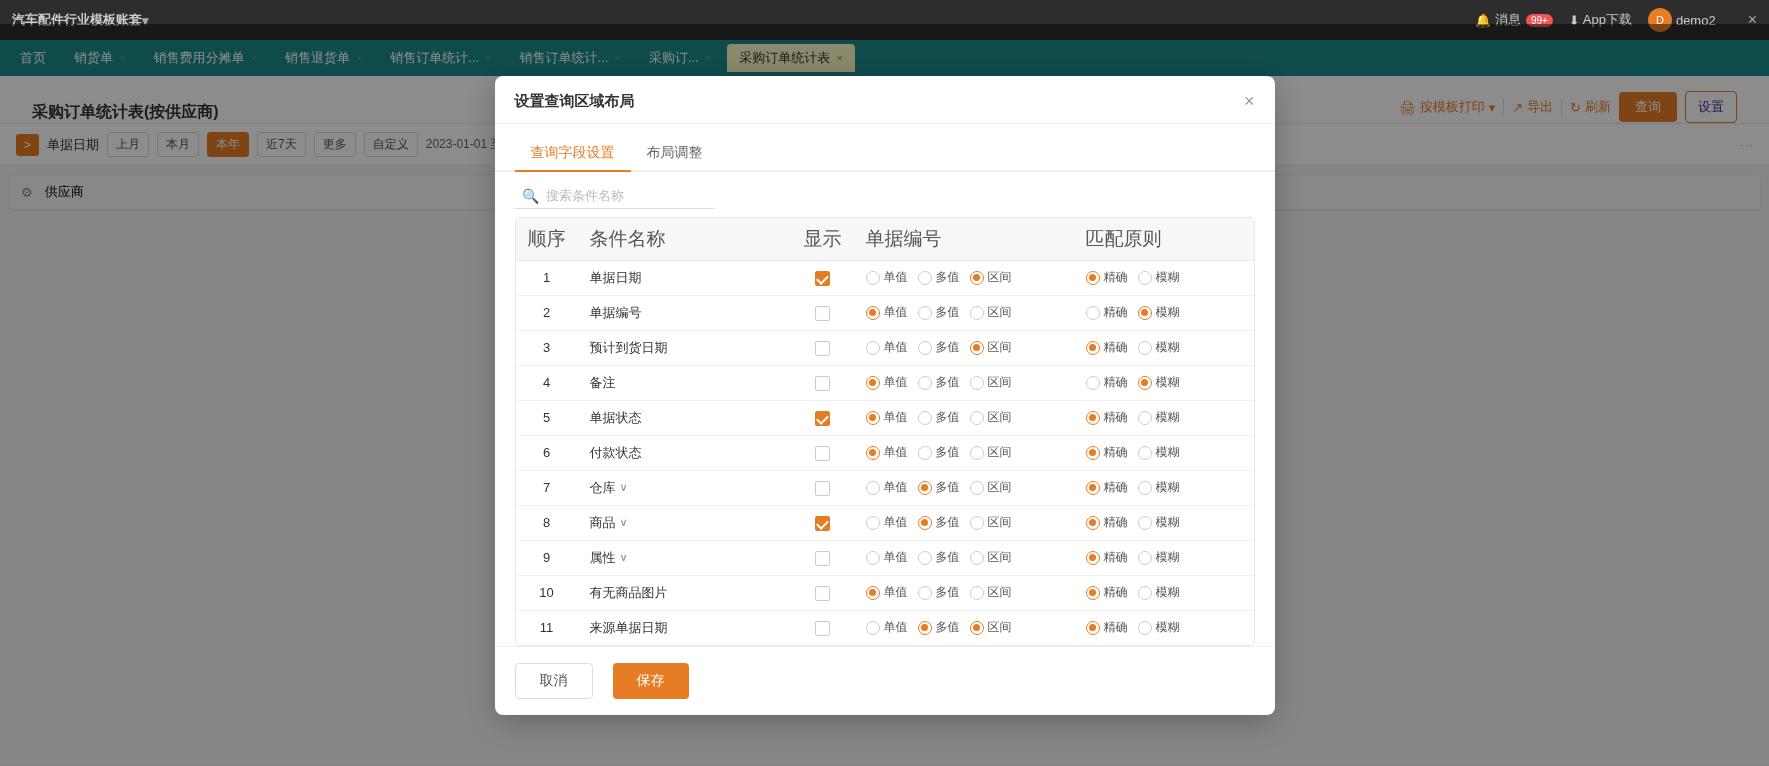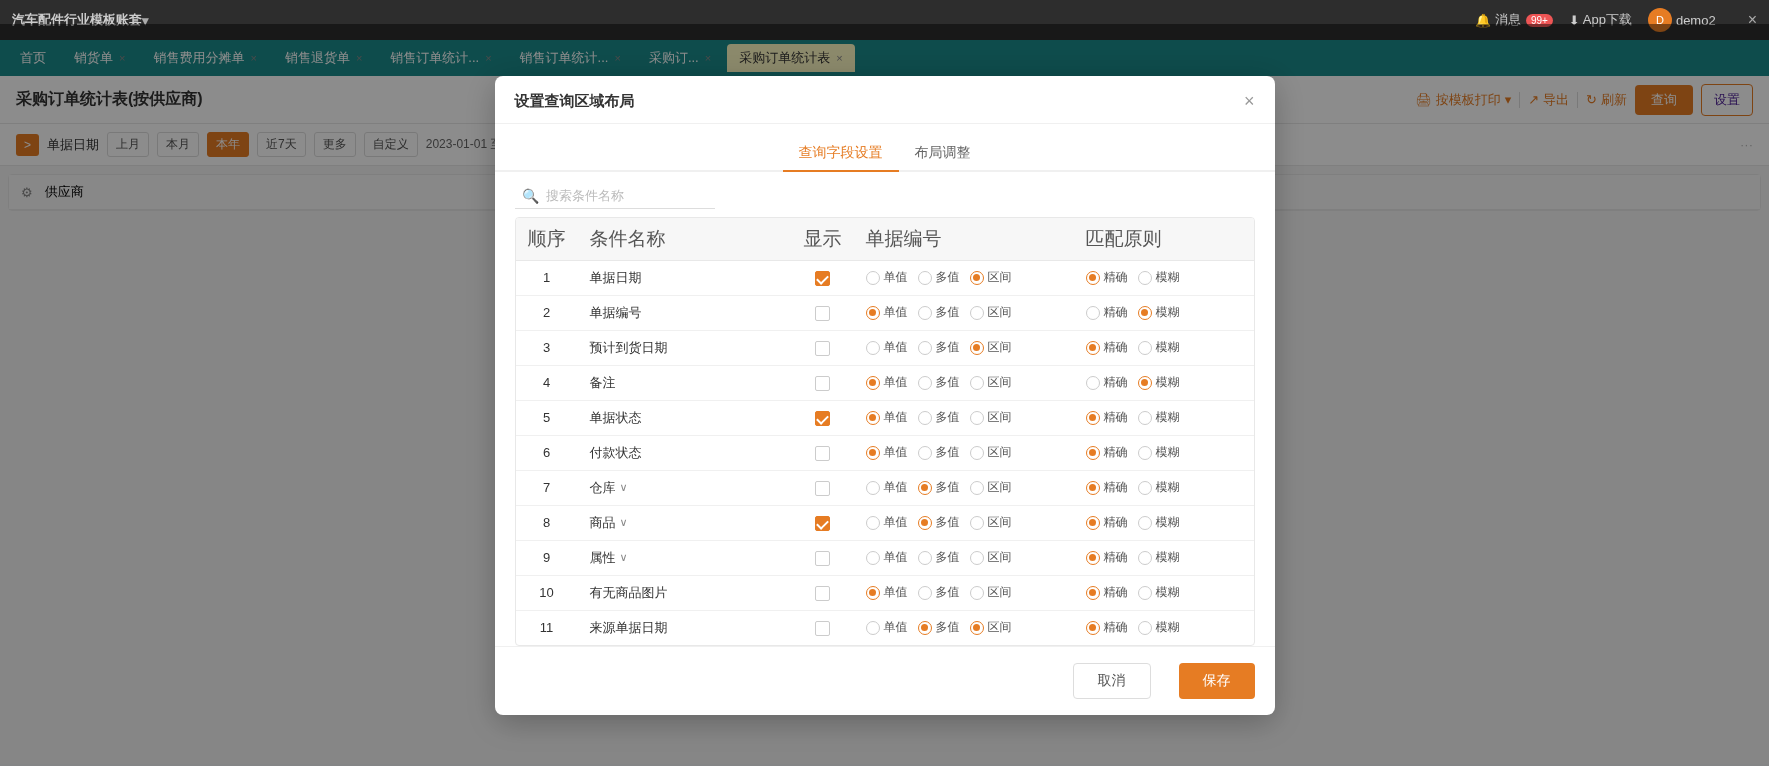--- a/index.html
+++ b/index.html
@@ -41,22 +41,22 @@
       cursor: pointer;
     }
     .tab-item.active { background: #fef9c3; color: #333; }
     .tab-close { font-size: 11px; color: #888; cursor: pointer; }
 
     
     .page-header {
       height: 48px;
       background: #fff;
       display: flex;
-      align-items: center;
-      padding: 0 16px;
+      align-items: flex-end;
+      padding: 0 32px;
       border-bottom: 1px solid #e8e8e8;
       justify-content: space-between;
       gap: 12px;
     }
     .page-title { font-size: 16px; font-weight: bold; color: #333; }
     .header-actions { display: flex; align-items: center; gap: 8px; }
     .btn-print { display: flex; align-items: center; gap: 4px; color: #e67c23; cursor: pointer; font-size: 13px; }
     .btn-export { display: flex; align-items: center; gap: 4px; color: #e67c23; cursor: pointer; font-size: 13px; }
     .btn-refresh { display: flex; align-items: center; gap: 4px; color: #e67c23; cursor: pointer; font-size: 13px; }
     .btn-query { background: #e67c23; color: #fff; border: none; border-radius: 4px; padding: 6px 16px; cursor: pointer; font-size: 13px; }
@@ -117,21 +117,20 @@
     }
     .dialog-title { font-size: 15px; font-weight: bold; color: #333; }
     .dialog-close { cursor: pointer; color: #999; font-size: 18px; line-height: 1; }
 
     
     .dialog-tabs {
       display: flex;
       padding: 12px 20px 0 20px;
       border-bottom: 2px solid #f0f0f0;
       gap: 0;
-      justify-content: center;
     }
     .dialog-tab {
       padding: 8px 16px;
       cursor: pointer;
       font-size: 14px;
       color: #666;
       border-bottom: 2px solid transparent;
       margin-bottom: -2px;
     }
     .dialog-tab.active {
@@ -253,22 +252,22 @@
 
     
     .dialog-table-wrap::-webkit-scrollbar { width: 6px; }
     .dialog-table-wrap::-webkit-scrollbar-track { background: #f5f5f5; }
     .dialog-table-wrap::-webkit-scrollbar-thumb { background: #ccc; border-radius: 3px; }
 
     
     .dialog-footer {
       padding: 16px 20px;
       display: flex;
-      justify-content: flex-end;
-      gap: 28px;
+      justify-content: flex-start;
+      gap: 20px;
       border-top: 1px solid #f0f0f0;
     }
     .btn-cancel {
       padding: 8px 24px;
       border: 1px solid #ddd;
       border-radius: 4px;
       background: #fff;
       color: #555;
       cursor: pointer;
       font-size: 14px;

